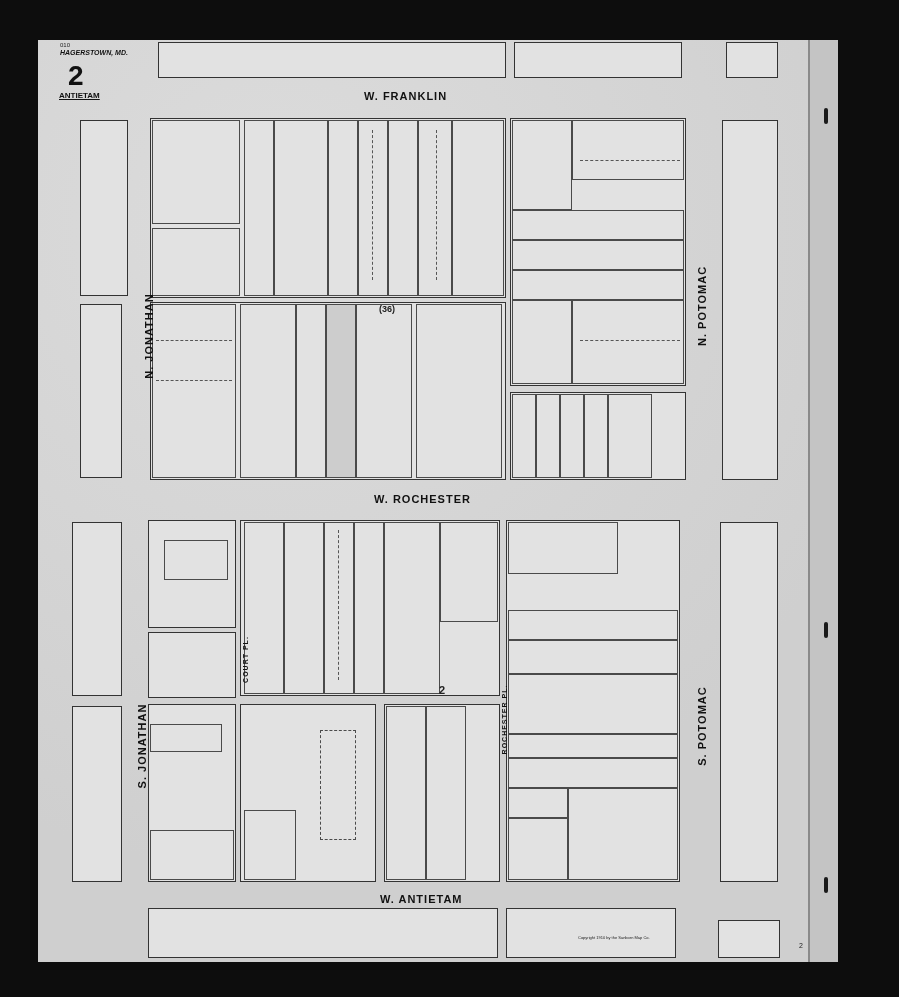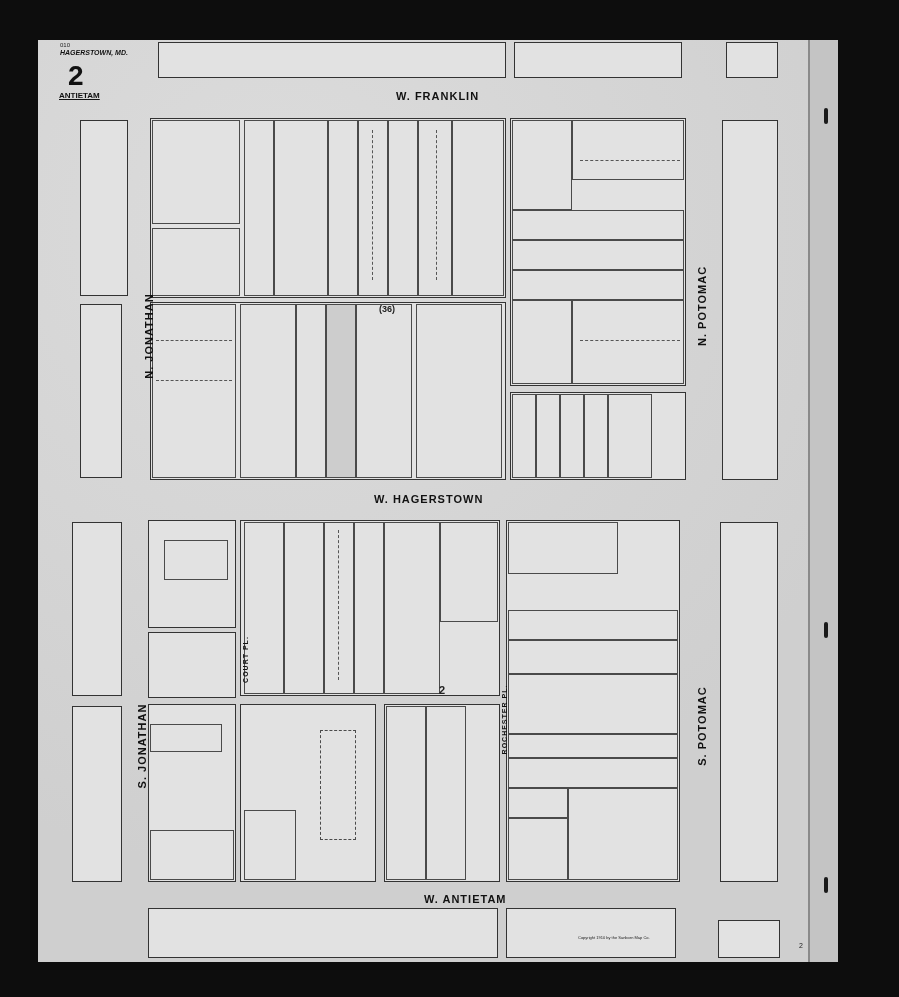--- a/index.html
+++ b/index.html
@@ -116,23 +116,23 @@
 <div class="lot" style="left:508px;top:522px;width:110px;height:52px;"></div>
 <div class="lot" style="left:508px;top:610px;width:170px;height:30px;"></div>
 <div class="lot" style="left:508px;top:640px;width:170px;height:34px;"></div>
 <div class="lot" style="left:508px;top:674px;width:170px;height:60px;"></div>
 <div class="lot" style="left:508px;top:734px;width:170px;height:24px;"></div>
 <div class="lot" style="left:508px;top:758px;width:170px;height:30px;"></div>
 <div class="lot" style="left:508px;top:788px;width:60px;height:30px;"></div>
 <div class="lot" style="left:508px;top:818px;width:60px;height:62px;"></div>
 <div class="lot" style="left:568px;top:788px;width:110px;height:92px;"></div>
 
-<div class="sl" style="left:396px;top:90px;">W. FRANKLIN</div>
-<div class="sl" style="left:374px;top:493px;">W. HAGERSTOWN</div>
-<div class="sl" style="left:380px;top:893px;margin-left:44px;">W. ANTIETAM</div>
+<div class="sl" style="left:364px;top:90px;">W. FRANKLIN</div>
+<div class="sl" style="left:374px;top:493px;">W. ROCHESTER</div>
+<div class="sl" style="left:380px;top:893px;">W. ANTIETAM</div>
 <div class="sl vert" style="left:104px;top:330px;width:90px;text-align:center;">N. JONATHAN</div>
 <div class="sl vert" style="left:97px;top:740px;width:90px;text-align:center;">S. JONATHAN</div>
 <div class="sl vert" style="left:662px;top:300px;width:80px;text-align:center;">N. POTOMAC</div>
 <div class="sl vert" style="left:662px;top:720px;width:80px;text-align:center;">S. POTOMAC</div>
 <div class="sl vert" style="left:215px;top:656px;width:60px;text-align:center;font-size:7px;">COURT PL.</div>
 <div class="sl vert" style="left:464px;top:716px;width:80px;text-align:center;font-size:7px;">ROCHESTER PL.</div>
 
 <div class="small" style="left:566px;top:935px;font-size:4px;">Copyright 1910 by the Sanborn Map Co.</div>
 <div class="small" style="left:787px;top:942px;font-size:7px;">2</div>
 

